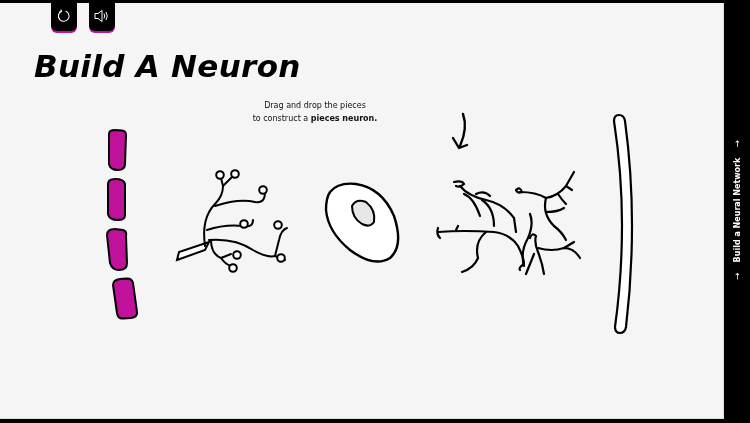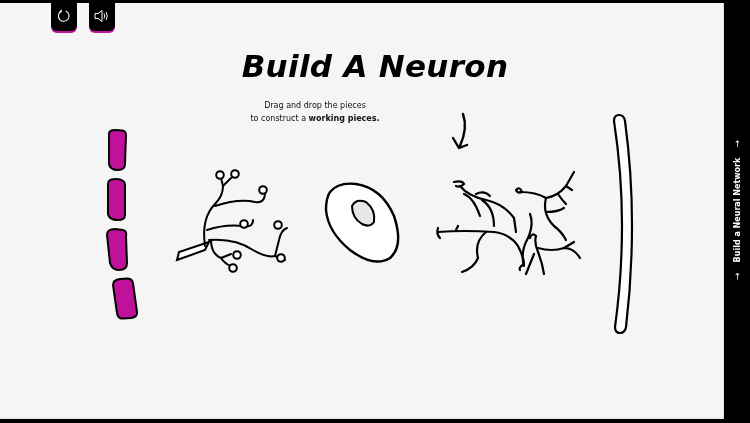--- a/index.html
+++ b/index.html
@@ -22,25 +22,25 @@
     box-shadow: 0 2px 0 #c0119a;
     display: flex; align-items: center; justify-content: center;
     cursor: pointer;
   }
   .ctrl-btn.restart { left: 51px; }
   .ctrl-btn.sound { left: 89px; }
   .ctrl-btn svg { display: block; }
 
   .title {
     position: absolute; left: 0; width: 750px; top: 48px;
-    text-align: center;
     font-family: "DejaVu Sans", sans-serif;
     font-weight: bold; font-style: italic;
     font-size: 31px; letter-spacing: 0.3px;
     color: #000;
+    padding-left: 34px;
   }
   .subtitle {
     position: absolute; left: 0; width: 630px; top: 99px;
     text-align: center;
     font-family: "DejaVu Sans", sans-serif;
     font-size: 8px; line-height: 13px;
     color: #111;
   }
   .subtitle b { font-weight: bold; }
 
@@ -84,21 +84,21 @@
   <svg width="16" height="14" viewBox="0 0 16 14">
     <path d="M1 4.5 H4 L8 1.5 V12.5 L4 9.5 H1 Z" fill="none" stroke="#fff" stroke-width="1"></path>
     <path d="M10 4.5 Q11.5 7 10 9.5" fill="none" stroke="#fff" stroke-width="1"></path>
     <path d="M12 3 Q14.5 7 12 11" fill="none" stroke="#fff" stroke-width="1"></path>
   </svg>
 </div>
 
 <div class="title">Build A Neuron</div>
 <div class="subtitle">
   <div>Drag and drop the pieces</div>
-  <div><span>to construct a </span><b>working pieces.</b></div>
+  <div><span>to construct a </span><b>pieces neuron.</b></div>
 </div>
 
 <div class="piece" style="left:450px; top:112px;">
   <svg width="22" height="40" viewBox="0 0 22 40">
     <path d="M13 2 Q18 16 10 34" fill="none" stroke="#000" stroke-width="2.4" stroke-linecap="round"></path>
     <path d="M3 26 L9 36 L17 33" fill="none" stroke="#000" stroke-width="2.4" stroke-linecap="round" stroke-linejoin="round"></path>
   </svg>
 </div>
 
 <div class="piece" style="left:105px; top:128px;">

